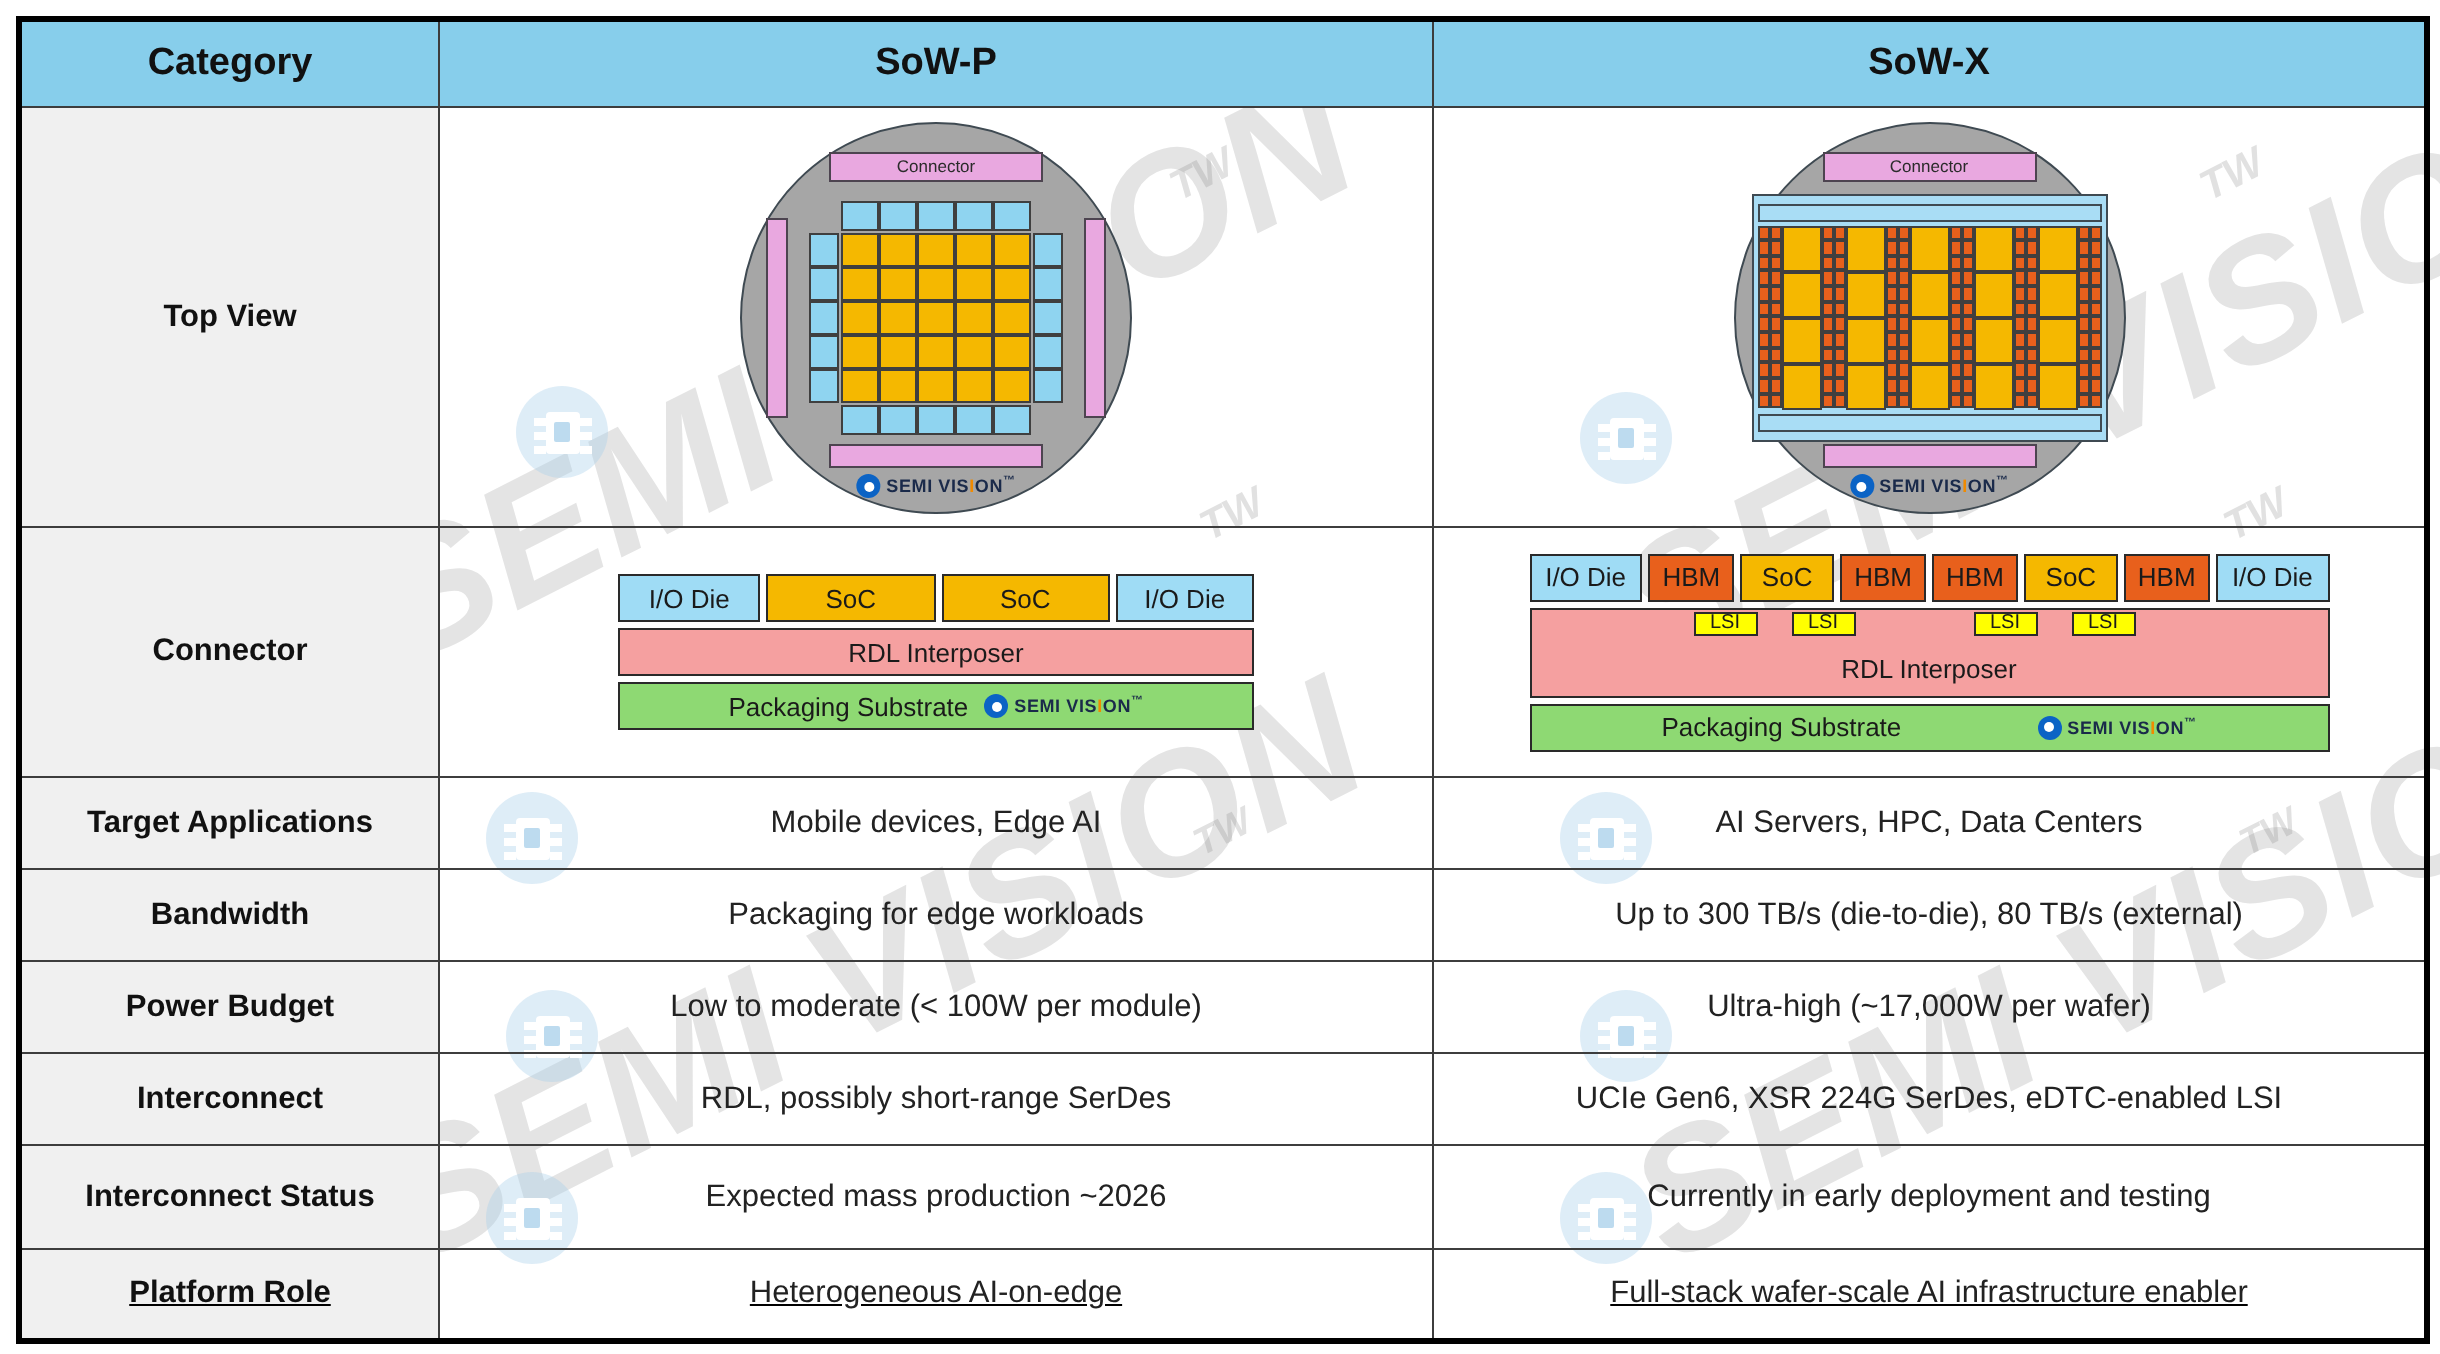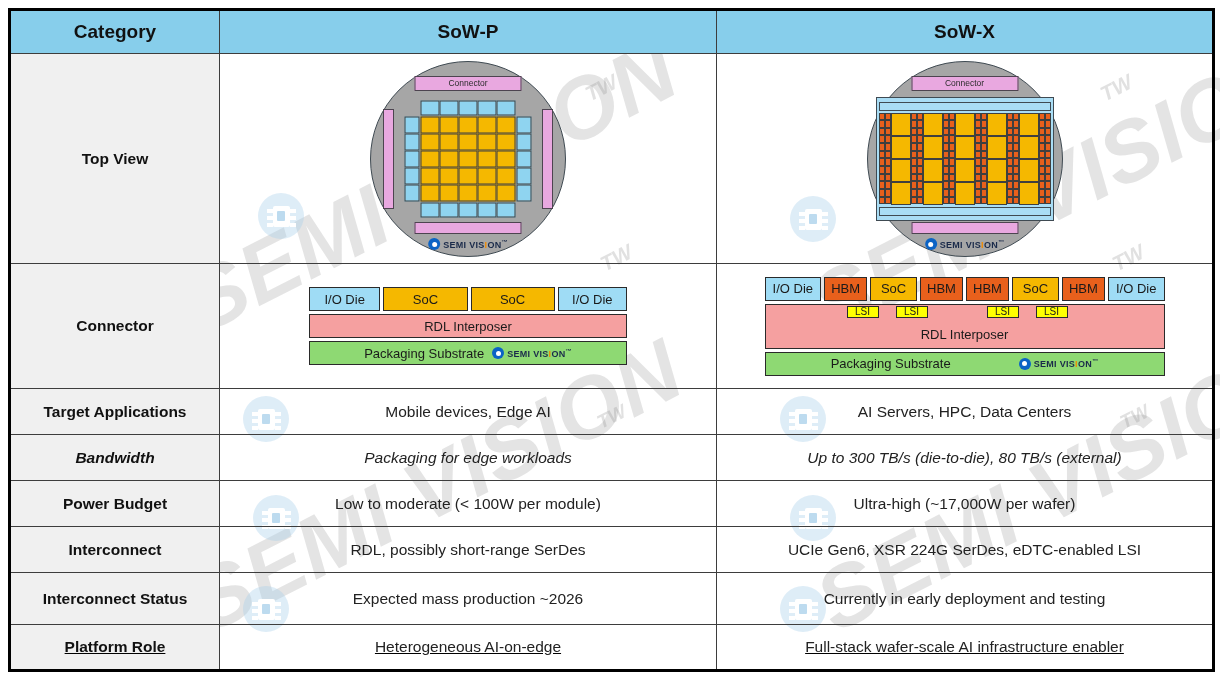--- a/index.html
+++ b/index.html
@@ -631,21 +631,21 @@
           </div>
         </td>
       </tr>
 
       <tr style="height:46px;">
         <td class="cat">Target Applications</td>
         <td class="val">Mobile devices, Edge AI</td>
         <td class="val">AI Servers, HPC, Data Centers</td>
       </tr>
 
-      <tr style="height:46px;font-style:italic;">
+      <tr style="height:46px;">
         <td class="cat">Bandwidth</td>
         <td class="val">Packaging for edge workloads</td>
         <td class="val">Up to 300 TB/s (die-to-die), 80 TB/s (external)</td>
       </tr>
 
       <tr style="height:46px;">
         <td class="cat">Power Budget</td>
         <td class="val">Low to moderate (&lt; 100W per module)</td>
         <td class="val">Ultra-high (~17,000W per wafer)</td>
       </tr>

